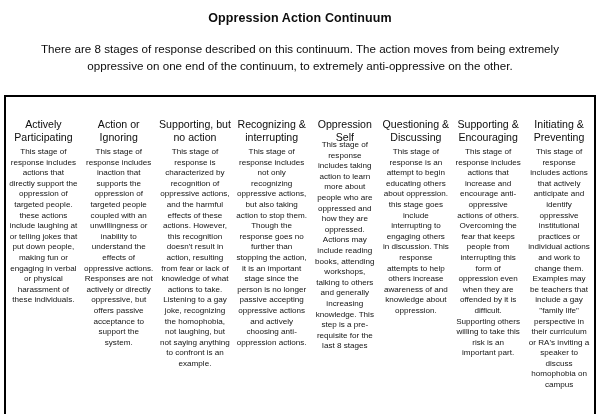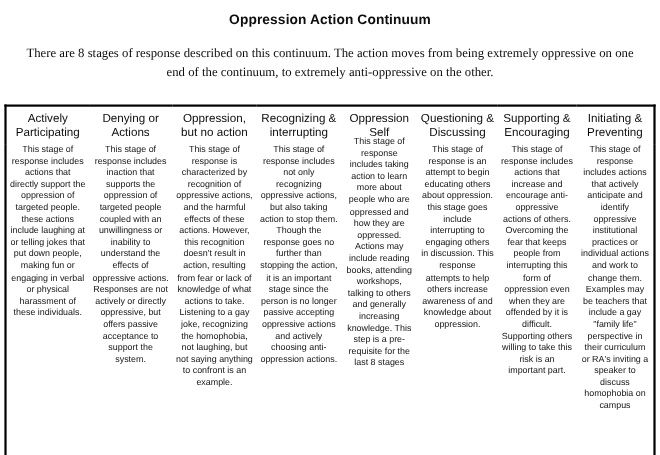--- a/index.html
+++ b/index.html
@@ -29,21 +29,20 @@
     margin: 11px 0 16px 0;
     line-height: 14px;
     color: #0d0d0d;
   }
   .doc-intro {
     text-align: center;
     font-size: 11.6px;
     line-height: 16.5px;
     margin: 15px 18px 0 18px;
     color: #0d0d0d;
-    font-family: Liberation Serif, serif;
   }
   .continuum-table {
     position: absolute;
     left: 4px;
     top: 84px;
     width: 592px;
     height: 322px;
     box-sizing: border-box;
     border: 2px solid #000000;
     border-collapse: collapse;
@@ -57,21 +56,21 @@
   .continuum-table col.c5 { width: 11.8%; }
   .continuum-table col.c6 { width: 12.3%; }
   .continuum-table col.c7 { width: 12.2%; }
   .continuum-table col.c8 { width: 12.0%; }
   .continuum-table th {
     vertical-align: top;
     text-align: center;
     font-size: 10.6px;
     font-weight: normal;
     line-height: 13px;
-    padding: 5px 2px 3px 2px;
+    padding: 21px 2px 3px 2px;
     border: none;
     color: #0d0d0d;
   }
   .continuum-table td {
     vertical-align: top;
     text-align: center;
     font-size: 8.1px;
     line-height: 10.6px;
     padding: 0 3px 4px 3px;
     border: none;
@@ -103,22 +102,22 @@
         <col class="c3">
         <col class="c4">
       <col class="c5">
         <col class="c6">
         <col class="c7">
         <col class="c8">
     </colgroup>
     <thead>
       <tr>
         <th>Actively Participating</th>
-        <th>Denying or Actions</th>
-        <th>Oppression, but no action</th>
+        <th>Action or Ignoring</th>
+        <th>Supporting, but no action</th>
         <th>Recognizing &amp; interrupting</th>
         <th>Oppression Self</th>
         <th>Questioning &amp; Discussing</th>
         <th>Supporting &amp; Encouraging</th>
         <th>Initiating &amp; Preventing</th>
       </tr>
     </thead>
     <tbody>
       <tr>
         <td>

